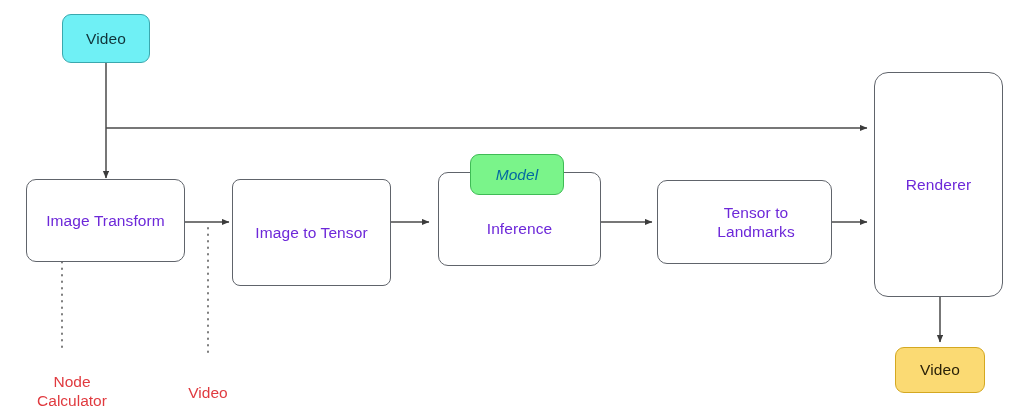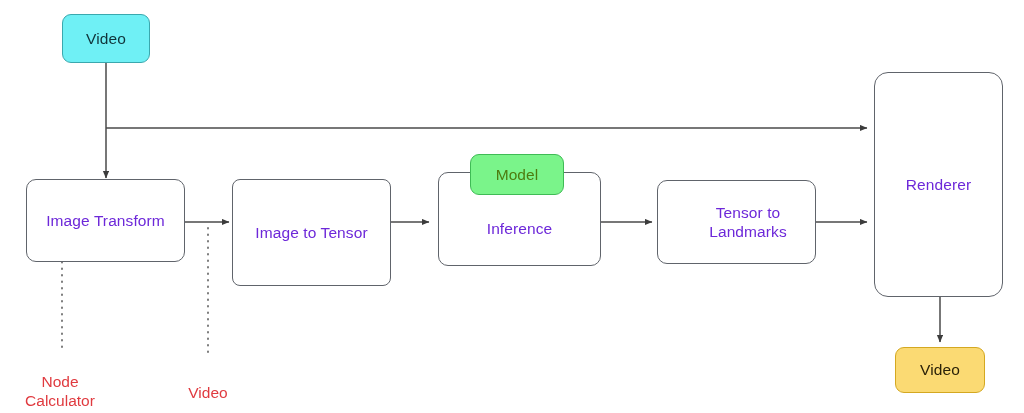--- a/index.html
+++ b/index.html
@@ -56,23 +56,24 @@
     background: #fbda73;
     border: 1.6px solid #d4a821;
     border-radius: 9px;
     color: #2b2208;
     font-size: 15.5px;
   }
   .node-model {
     background: #7af48a;
     border: 1.6px solid #3fbb55;
     border-radius: 9px;
-    color: #4d7c0f;
+    color: #0369a1;
     font-size: 15.5px;
     z-index: 4;
+    font-style: italic;
   }
   .node-renderer {
     border-radius: 14px;
   }
   .legend-label {
     position: absolute;
     color: #e03a3f;
     font-size: 15.5px;
     line-height: 1.26;
     text-align: center;
@@ -142,34 +143,34 @@
   </div>
 
   <div class="node node-process" style="left:438px; top:172px; width:163px; height:94px;">
     <span style="position:relative; top:10px;">Inference</span>
   </div>
 
   <div class="node node-model" style="left:470px; top:154px; width:94px; height:41px;">
     <span>Model</span>
   </div>
 
-  <div class="node node-process" style="left:657px; top:180px; width:159px; height:84px;padding-left:23px;">
+  <div class="node node-process" style="left:657px; top:180px; width:175px; height:84px;padding-left:23px;">
     <span>Tensor to
 Landmarks</span>
   </div>
 
   <div class="node node-process node-renderer" style="left:874px; top:72px; width:129px; height:225px;">
     <span>Renderer</span>
   </div>
 
   <div class="node node-video-out" style="left:895px; top:347px; width:90px; height:46px;">
     <span>Video</span>
   </div>
 
-  <div class="legend-label" style="left:0; top:352px; width:120px;">
+  <div class="legend-label" style="left:12px; top:352px; width:120px;">
     <span>Node
 Calculator</span>
   </div>
 
   <div class="legend-label" style="left:152px; top:363px; width:112px;">
     <span>Video</span>
   </div>
 
 </div>
 

